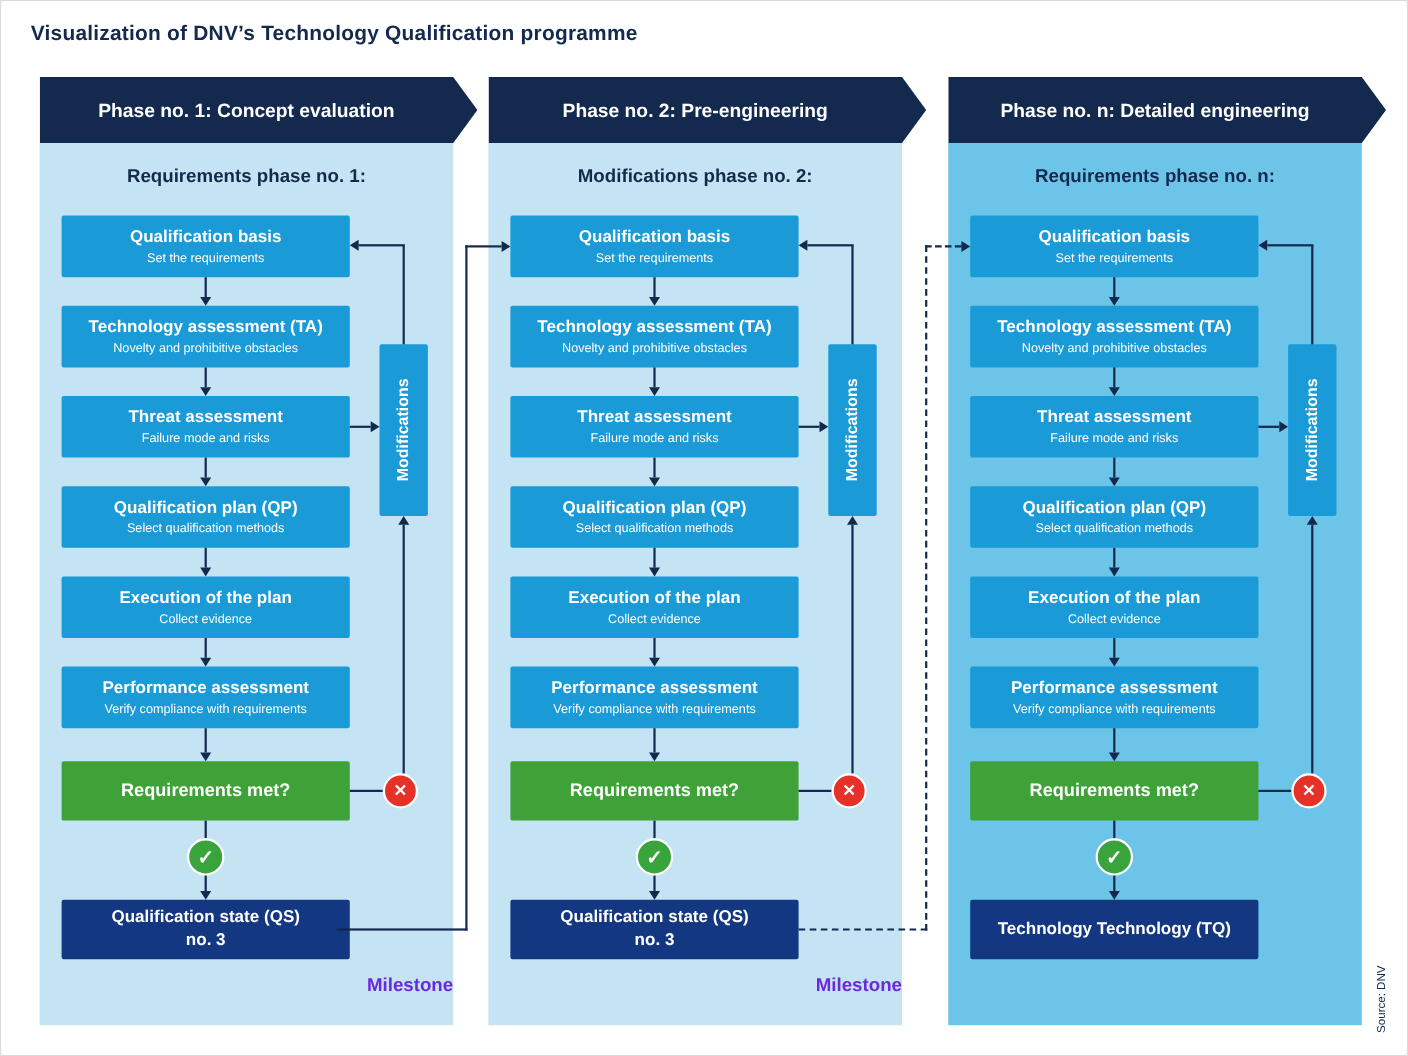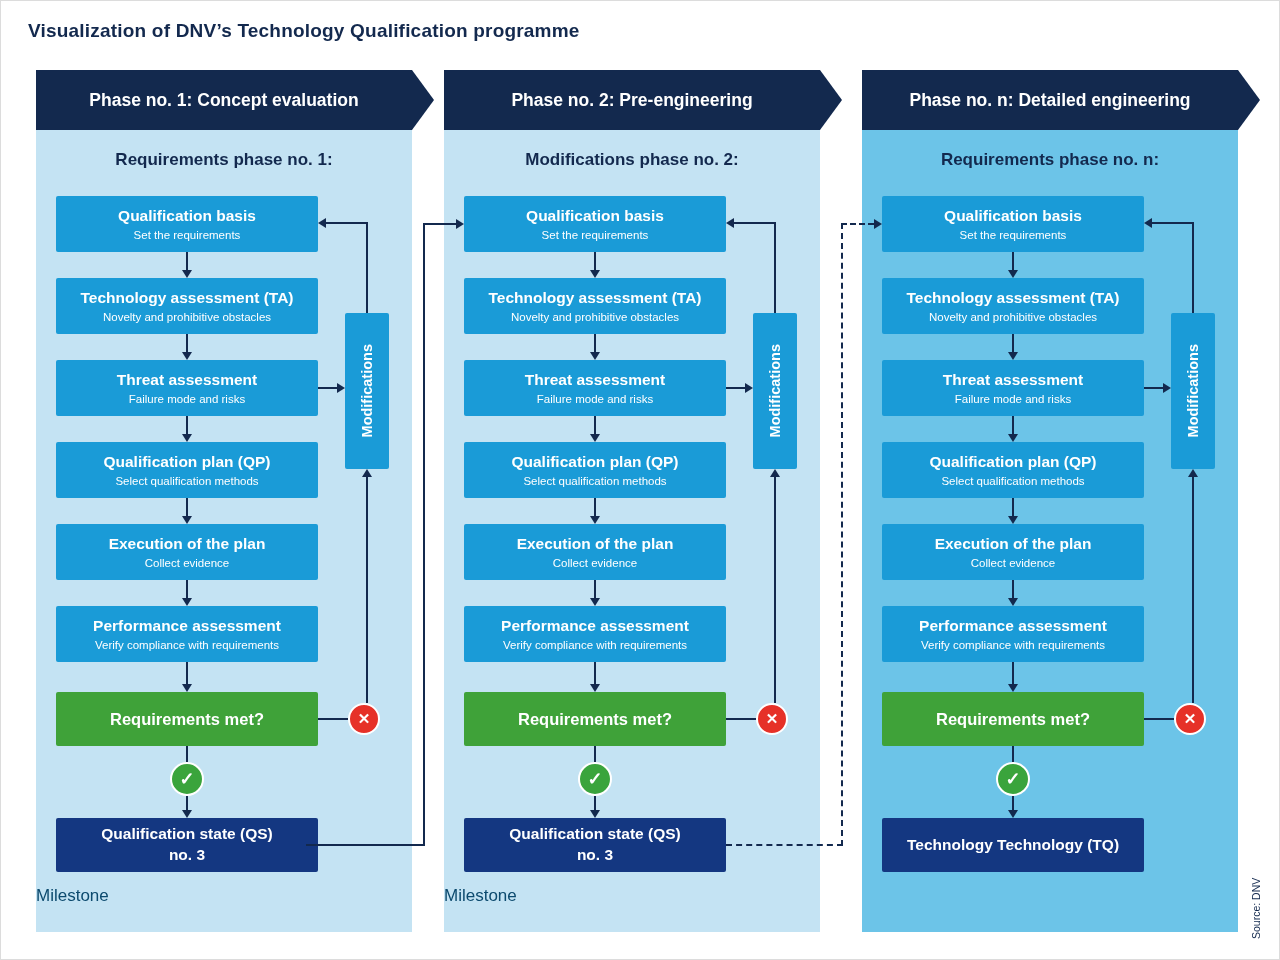--- a/index.html
+++ b/index.html
@@ -50,22 +50,22 @@
     font-size:16.5px; font-weight:bold;
   }
   .result {
     position:absolute; left:20px; top:688px; width:262px; height:54px;
     background:#143781; color:#fff; border-radius:2px;
     display:flex; flex-direction:column; align-items:center; justify-content:center;
     font-size:15.5px; font-weight:bold; line-height:1.35; text-align:center;
   }
   .result span:empty { display:none; }
   .footerlabel {
-    position:absolute; top:756px; left:0; width:376px; text-align:left;
-    font-size:17px; font-weight:normal; color:#0c4a6e;
+    position:absolute; top:756px; left:0; width:376px; text-align:right;
+    font-size:17px; font-weight:bold; color:#6d28d9;
   }
   .modbox {
     position:absolute; left:309px; top:183px; width:44px; height:156px;
     background:#1a9bd7; color:#fff; border-radius:2px;
     display:flex; align-items:center; justify-content:center;
   }
   .modbox span { writing-mode:vertical-rl; transform:rotate(180deg); font-size:14.5px; font-weight:bold; }
   .vline { position:absolute; width:2px; background:#13294e; }
   .hline { position:absolute; height:2px; background:#13294e; }
   .vdash { position:absolute; width:0; border-left:2px dashed #13294e; }

